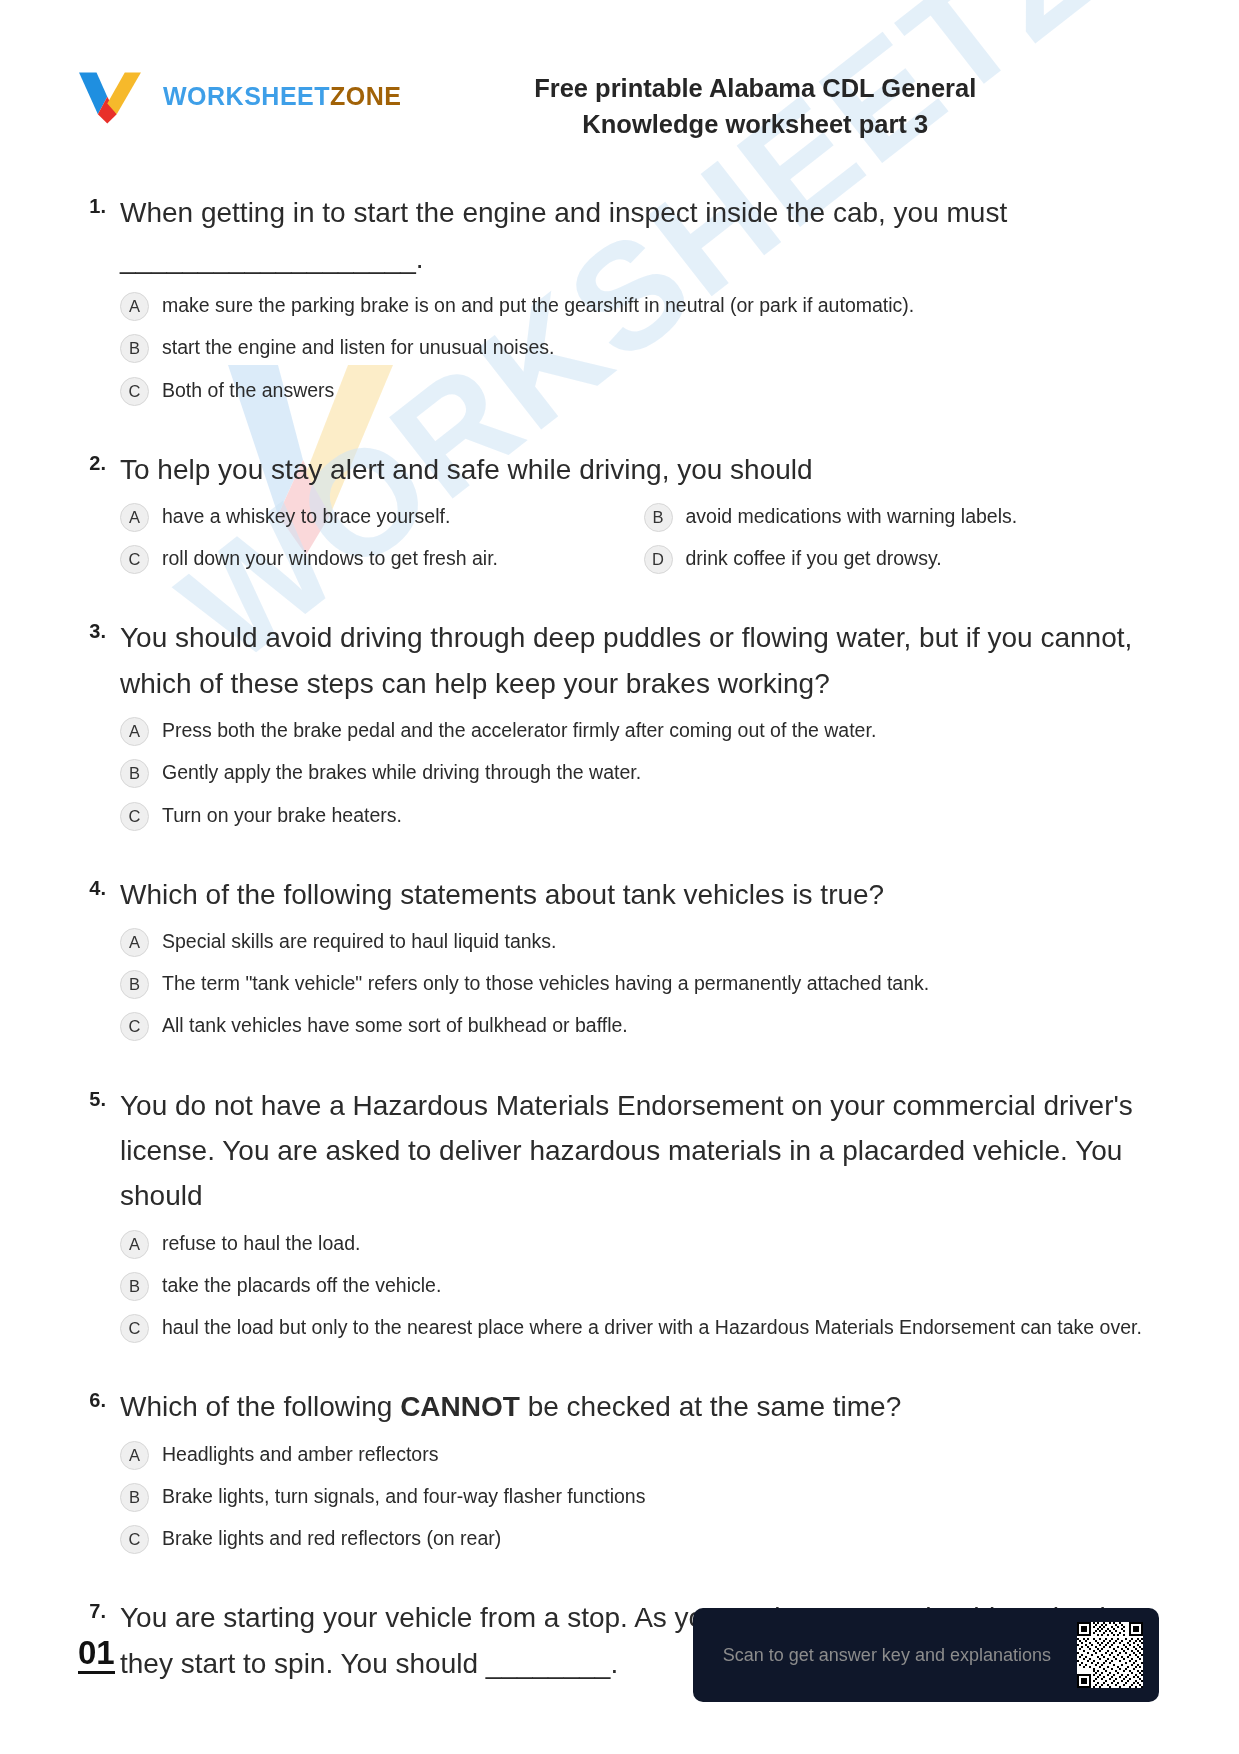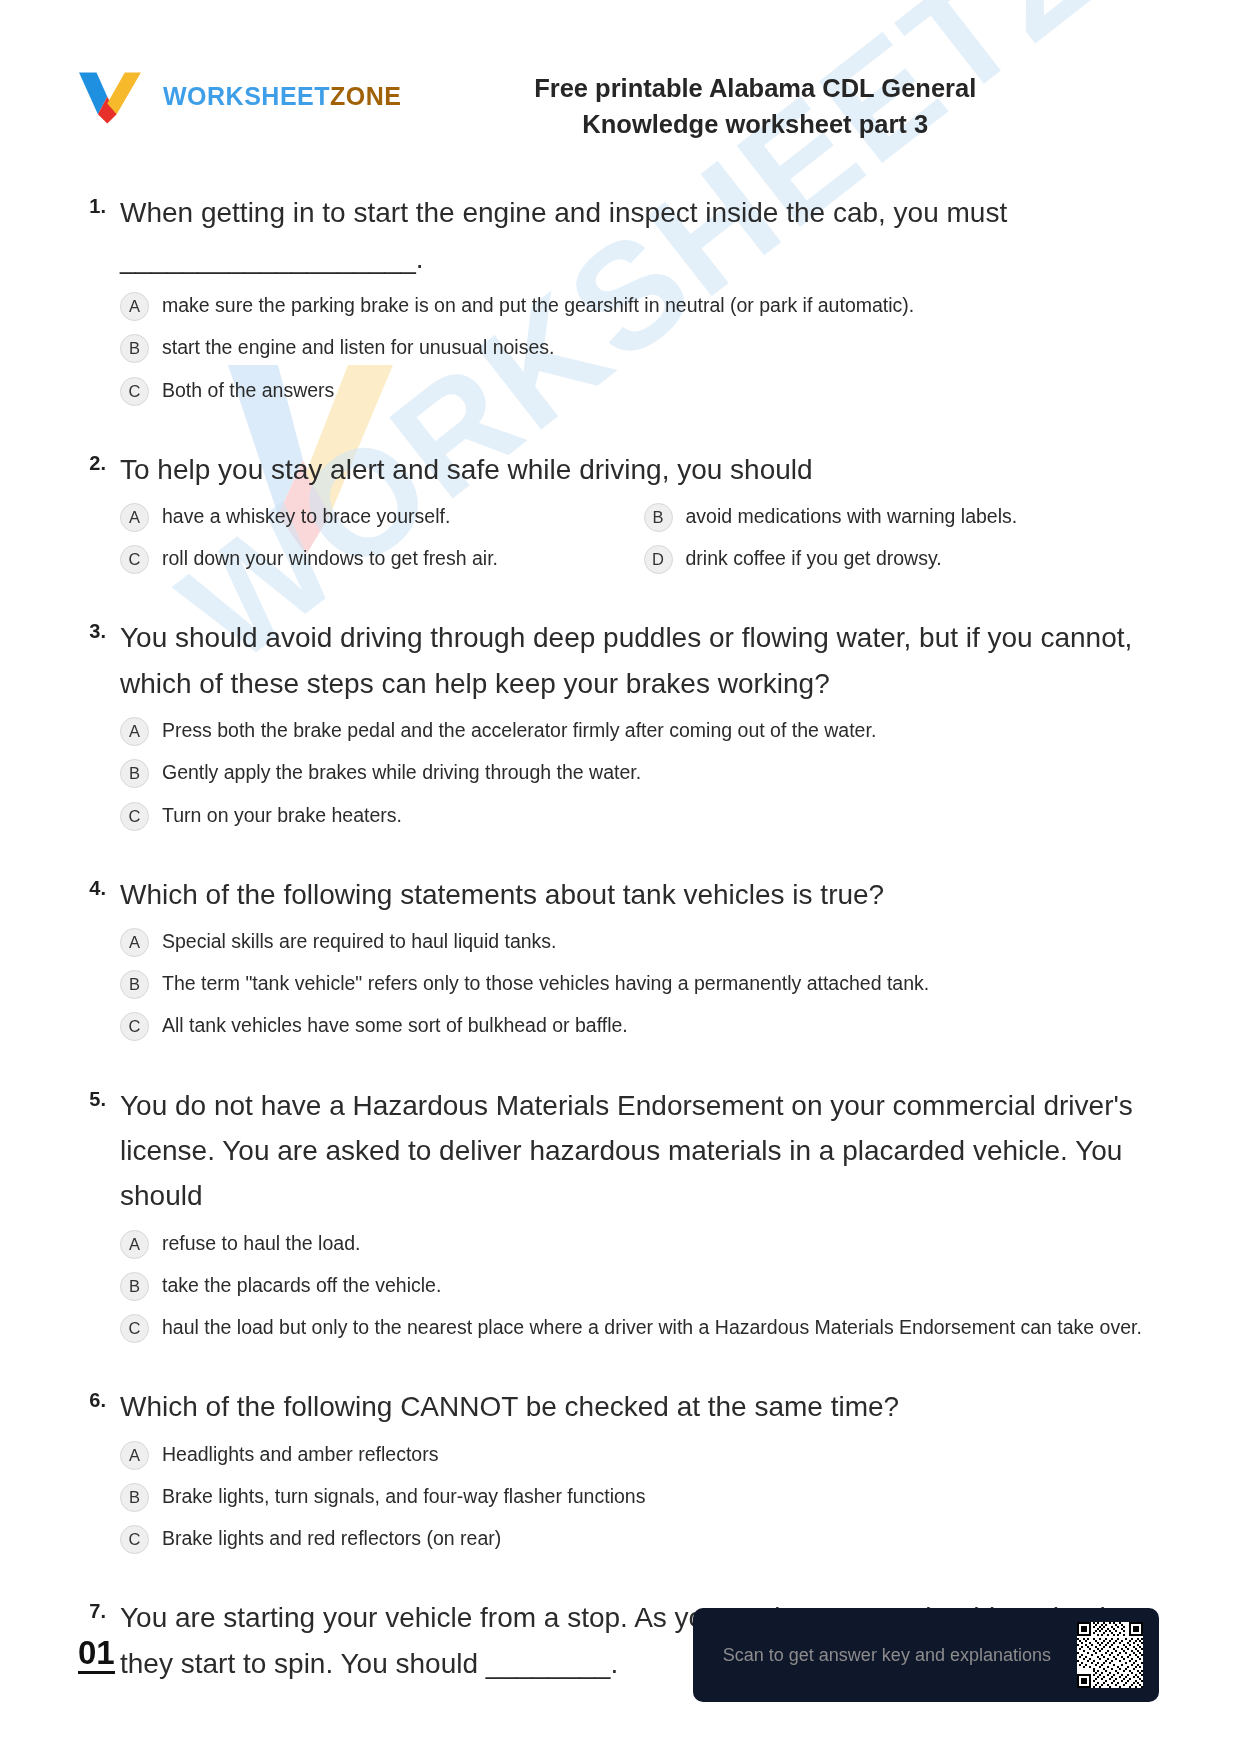--- a/index.html
+++ b/index.html
@@ -118,21 +118,21 @@
     padding-right: 14px;
     box-sizing: border-box;
     line-height: 1.62;
   }
   .q-body { flex: 1 1 auto; min-width: 0; }
   .q-stem {
     font-size: 28px;
     line-height: 1.62;
     color: #2b2b2b;
   }
-  .q-stem b { font-weight: 400; }
+  .q-stem b { font-weight: 700; }
 
   .options { margin-top: 9px; }
   .options.two-col {
     display: flex;
     flex-wrap: wrap;
   }
   .options.two-col .option { width: 50%; box-sizing: border-box; padding-right: 10px; }
 
   .option {
     display: flex;

